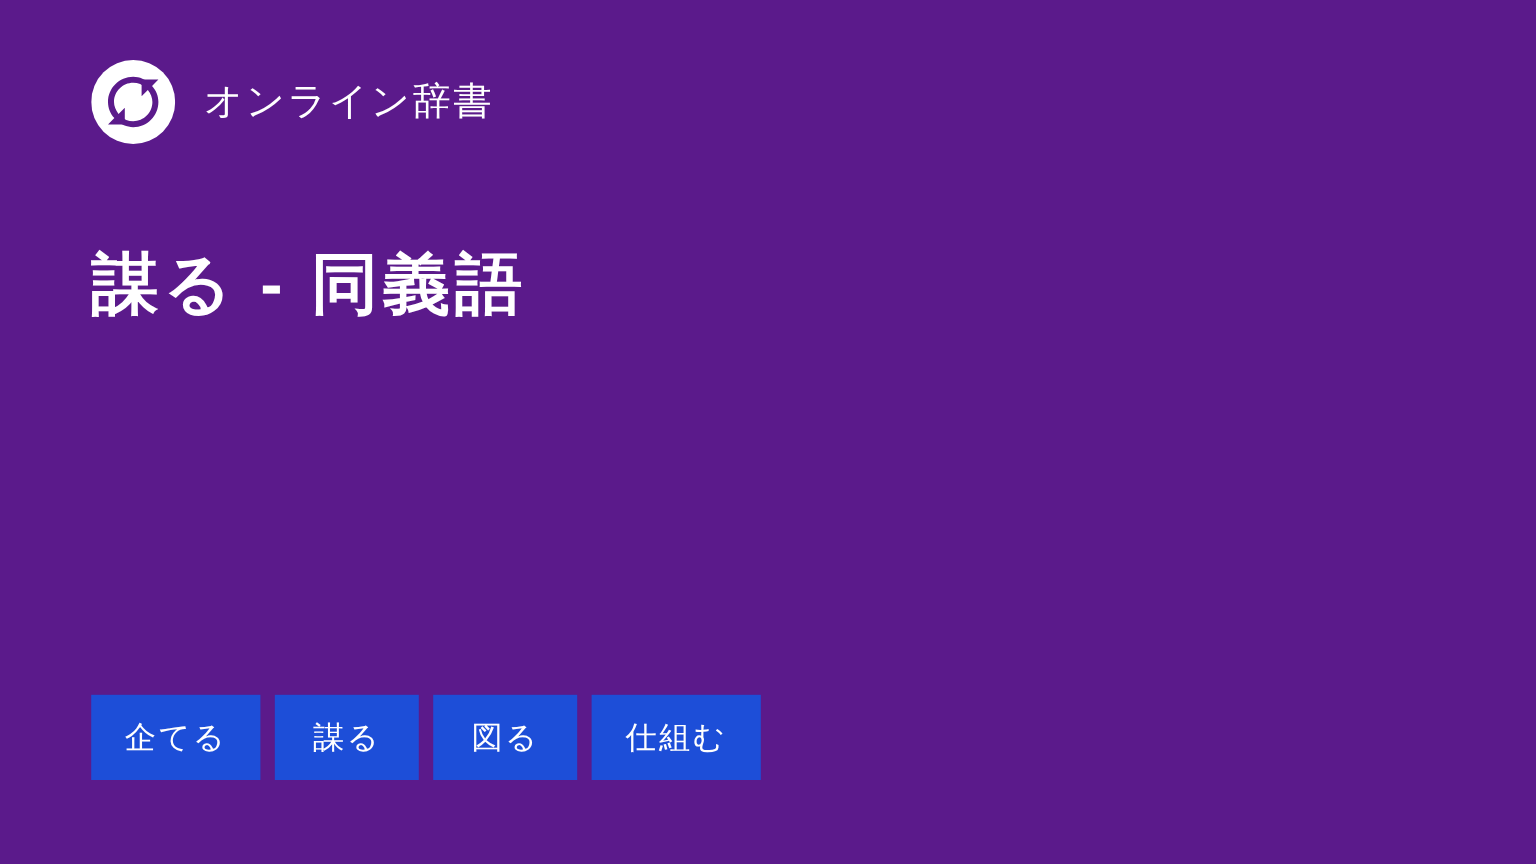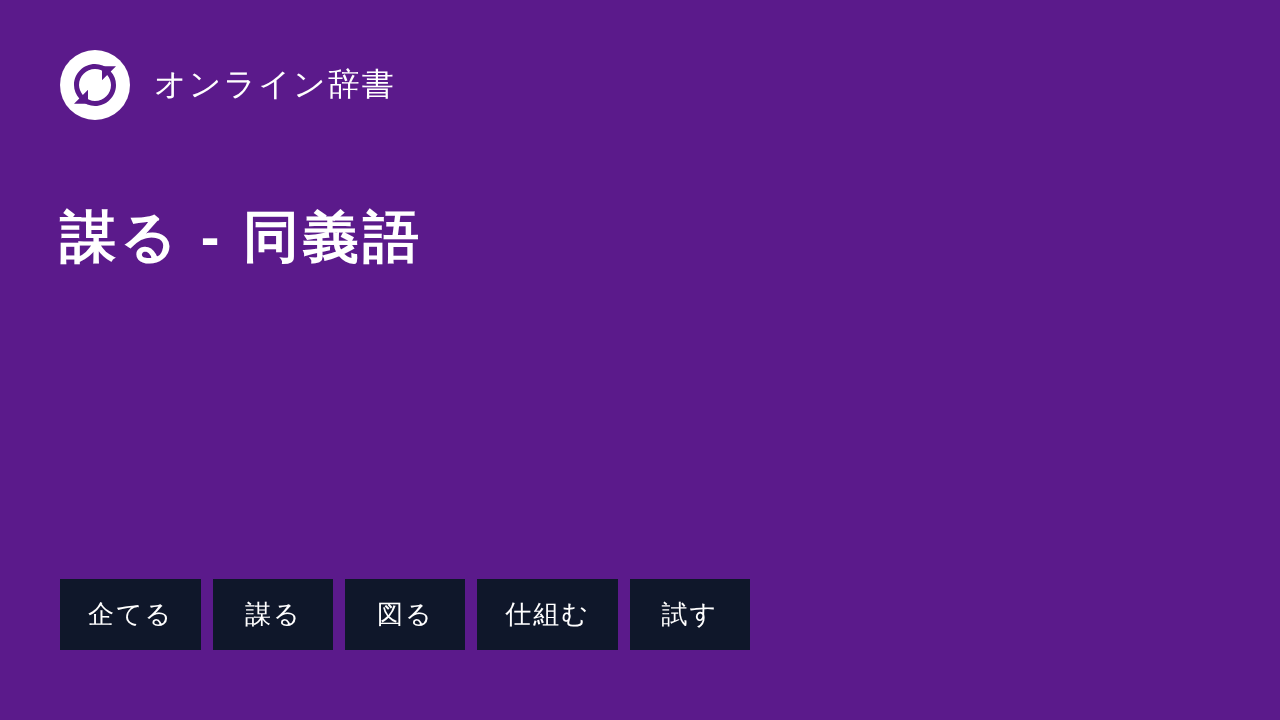--- a/index.html
+++ b/index.html
@@ -13,21 +13,21 @@
       height: 720px;
       background-color: #5b1a8b;
       font-family: 'Meiryo', 'Yu Gothic', 'Hiragino Kaku Gothic Pro', sans-serif;
       color: #ffffff;
       overflow: hidden;
     }
 
     .container {
       width: 100%;
       height: 100%;
-      padding: 50px 60px;
+      padding: 50px 76px;
       display: flex;
       flex-direction: column;
     }
 
     .header {
       display: flex;
       align-items: center;
       gap: 24px;
       margin-bottom: 60px;
     }
@@ -60,21 +60,21 @@
     .synonyms-container {
       display: flex;
       flex-direction: row;
       gap: 12px;
       flex-wrap: nowrap;
       margin-top: auto;
       padding-bottom: 20px;
     }
 
     .synonym-button {
-      background-color: #0f172a;
+      background-color: #1d4ed8;
       color: #ffffff;
       border: none;
       padding: 18px 28px;
       font-size: 26px;
       font-family: inherit;
       font-weight: 400;
       cursor: pointer;
       letter-spacing: 2px;
       min-width: 120px;
       text-align: center;
@@ -95,15 +95,14 @@
     <h1 class="app-title">オンライン辞書</h1>
   </div>
 
   <div class="main-title">謀る - 同義語</div>
 
   <div class="synonyms-container">
     <button class="synonym-button">企てる</button>
     <button class="synonym-button">謀る</button>
     <button class="synonym-button">図る</button>
     <button class="synonym-button">仕組む</button>
-    <button class="synonym-button">試す</button>
   </div>
 </div>
 
 </body></html>

